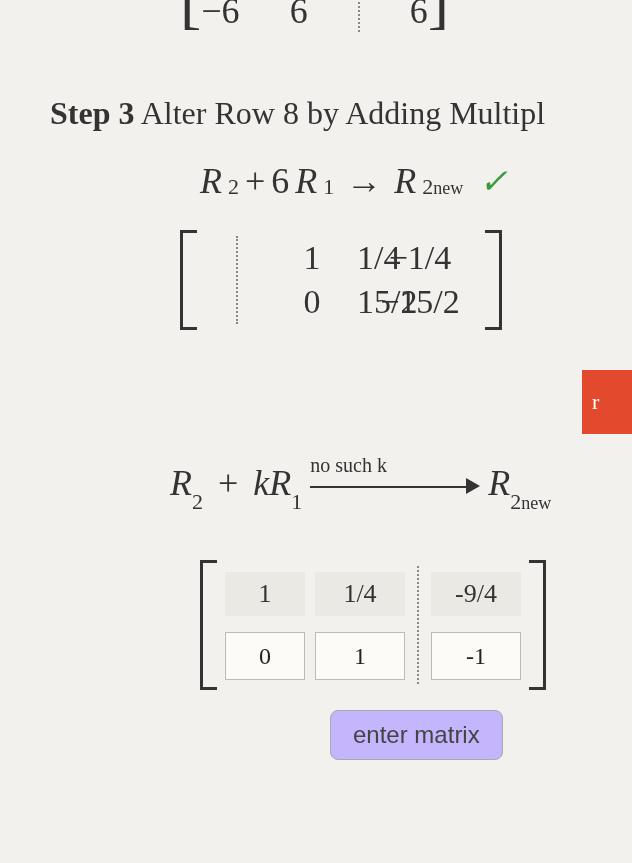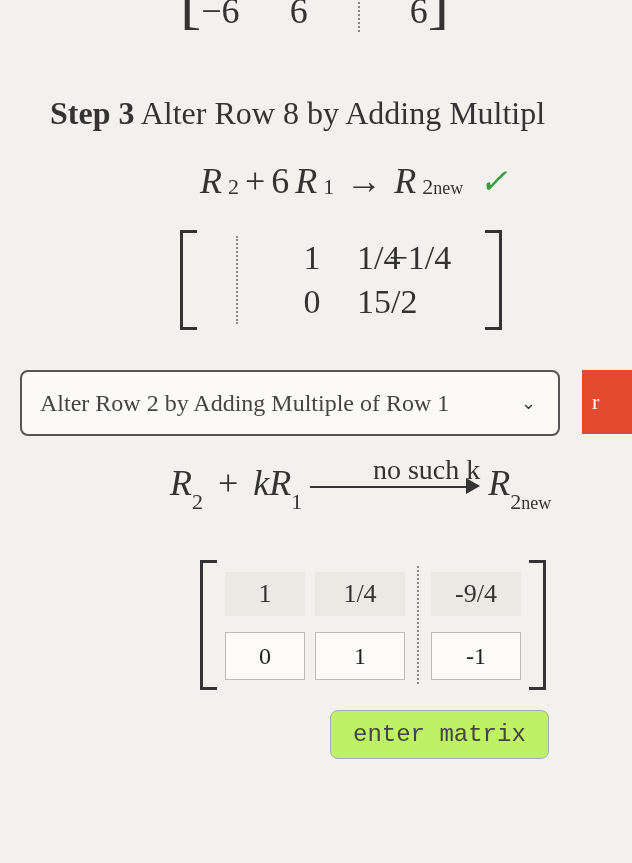--- a/index.html
+++ b/index.html
@@ -186,22 +186,22 @@
     transform: translateY(-50%);
     width: 0; height: 0;
     border-left: 14px solid #333;
     border-top: 8px solid transparent;
     border-bottom: 8px solid transparent;
   }
   .arrow-long .label {
     position: absolute;
     top: -32px;
     width: 100%;
-    text-align: right;
-    font-size: 28px;
+    text-align: left;
+    font-size: 20px;
     font-style: normal;
   }
   .rowop2-wrap .rhs { font-style: italic; text-align: center; }
   .rowop2-wrap .rhs sub { font-size: 22px; font-style: normal; position: relative; top:6px;}
   .rowop2-wrap .rhs .sub-new { font-size: 18px; }
 
   
   .ans-matrix {
     position: absolute;
     top: 560px;
@@ -250,24 +250,24 @@
     text-align: center;
     color: #222;
   }
 
   .enter-btn {
     position: absolute;
     top: 710px;
     left: 330px;
     border: 1px solid #aaa;
     border-radius: 8px;
-    background: #bef264;
+    background: #c4b5fd;
     padding: 10px 22px;
     font-size: 24px;
-    font-family: Liberation Mono, monospace;
+    font-family: Liberation Sans, sans-serif;
     color: #444;
   }
 </style>
 </head>
 <body>
 
 <div class="page">
 
   <div class="top-matrix">
     <div class="bracket-l">[</div>
@@ -301,30 +301,25 @@
 
   <div class="disp-matrix">
     <div class="bracket-col-l"></div>
     <div class="mgrid">
       <span>1</span>
       <span>1/4</span>
       <span class="aug" style="grid-row:1 / span 2"></span>
       <span>−1/4</span>
       <span>0</span>
       <span>15/2</span>
+      <span>−15/2</span>
     </div>
     <div class="bracket-col-r"></div>
   </div>
 
-  <div class="select-wrap">
-    <div class="fake-select">
-      <span>Alter Row 2 by Adding Multiple of Row 1</span>
-      <span class="chev">⌄</span>
-    </div>
-  </div>
 
   <div class="side-btn">
     <span>r</span>
   </div>
 
   <div class="rowop2-wrap">
     <span class="lhs">
       <span>R</span><sub>2</sub>
       <span class="plus">+</span>
       <span class="k">k</span><span>R</span><sub>1</sub>

